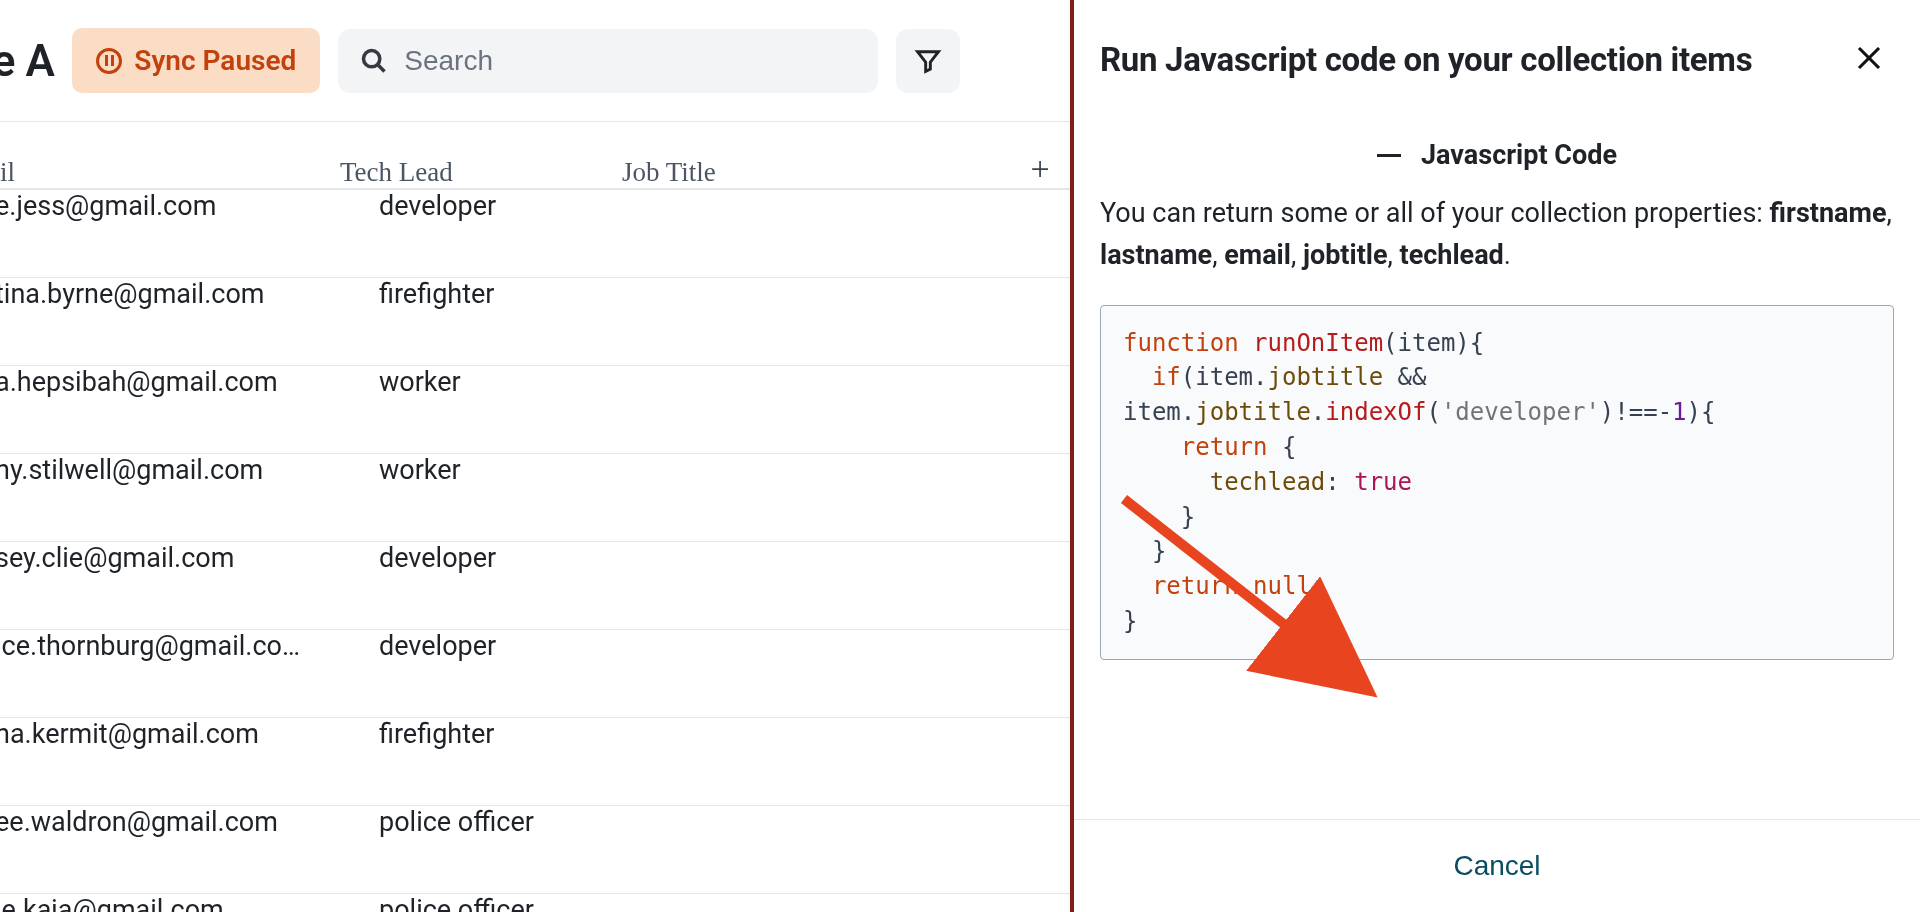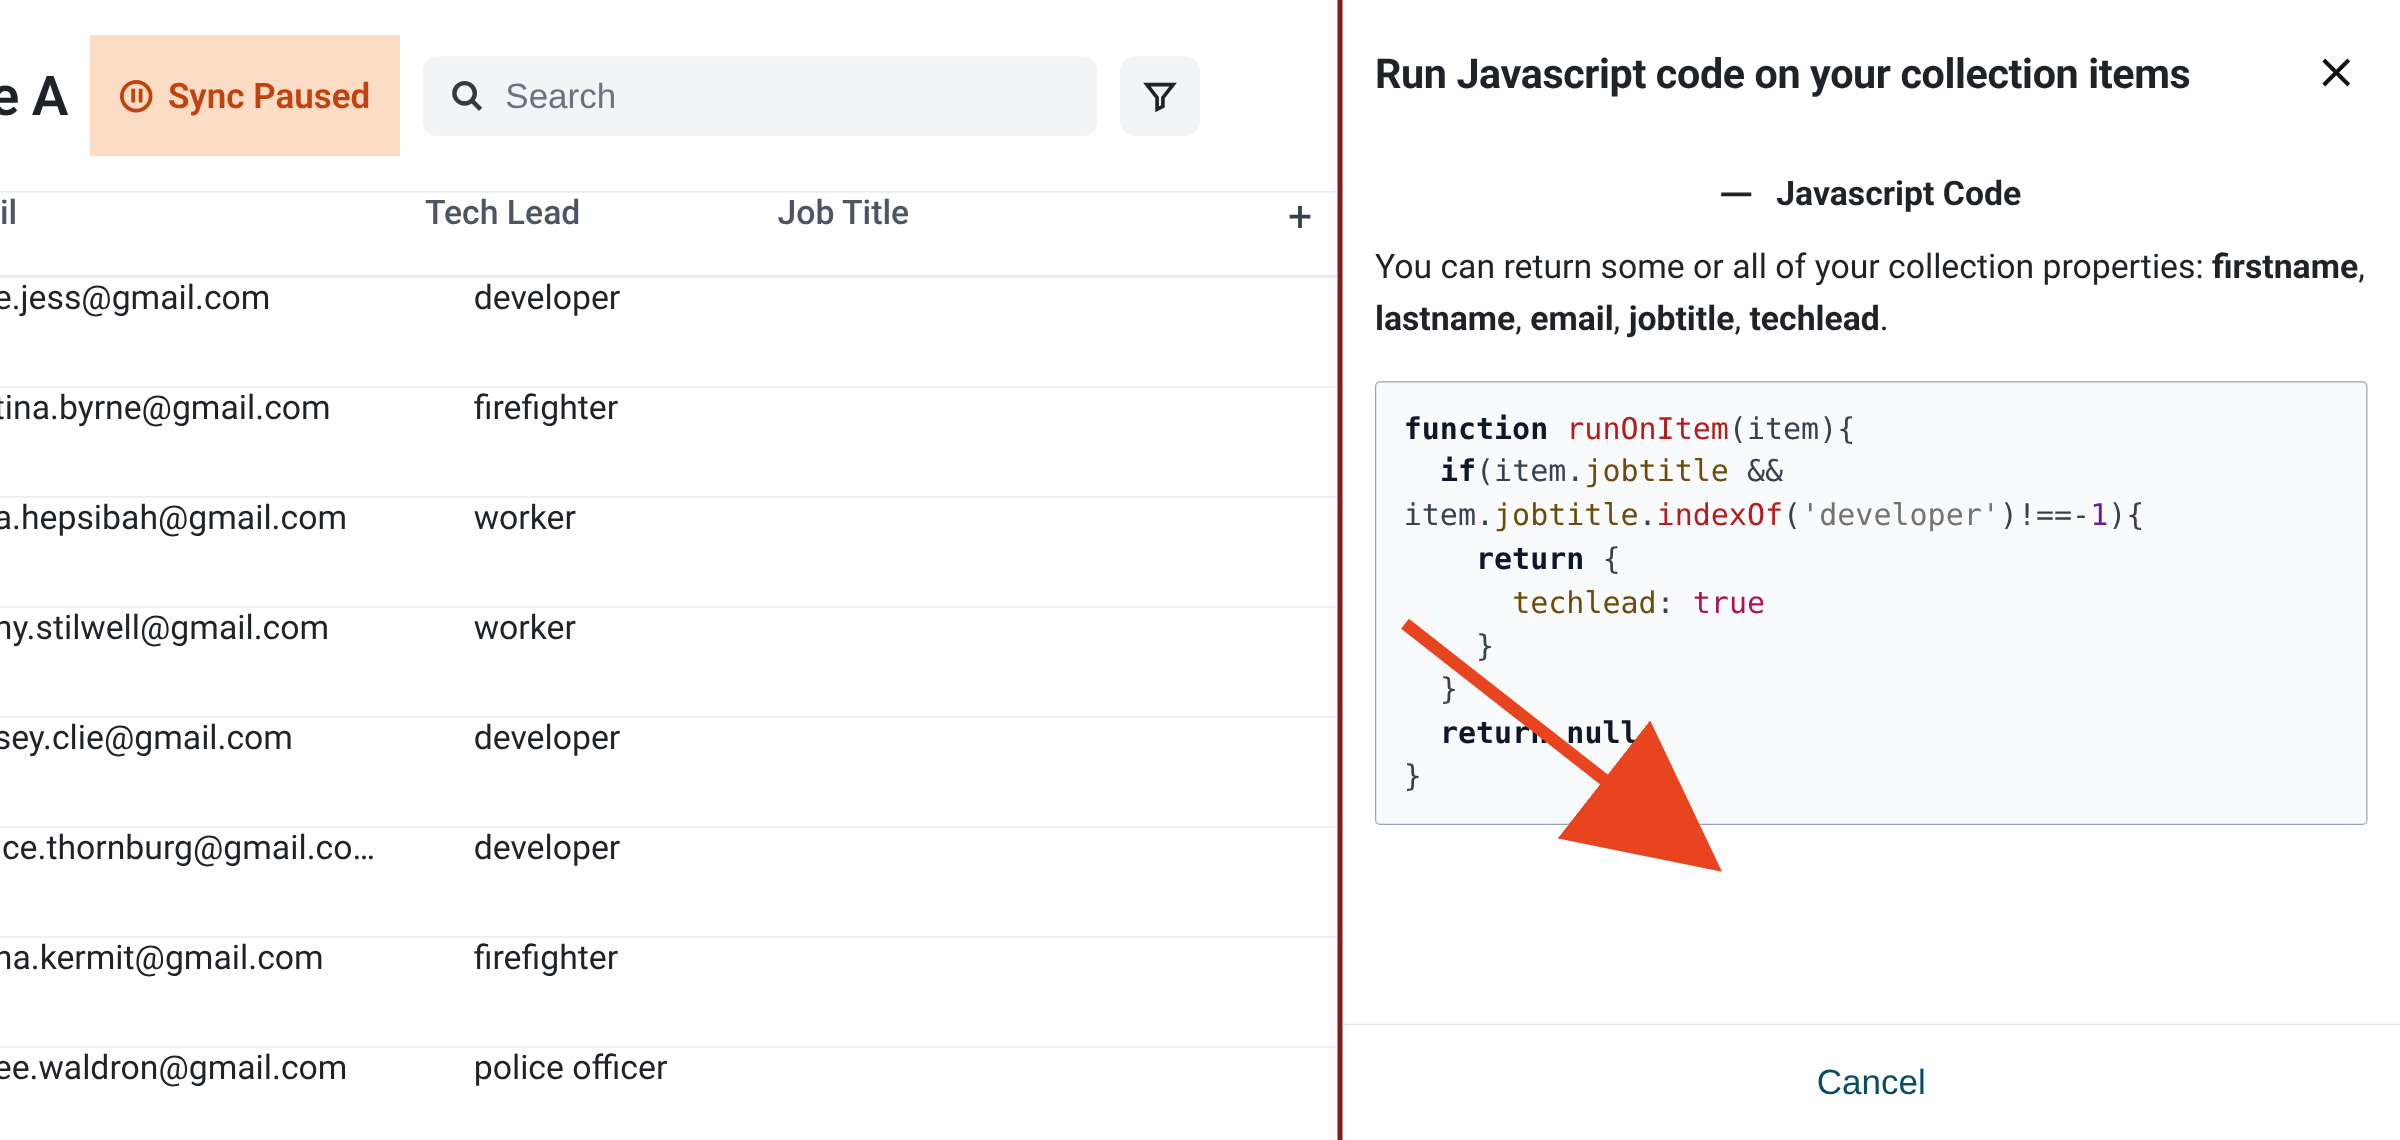--- a/index.html
+++ b/index.html
@@ -1,32 +1,32 @@
 <!DOCTYPE html>
 <html><head>
 <meta charset="utf-8">
 <style>
   * { box-sizing: border-box; margin: 0; padding: 0; }
   html, body { width: 1920px; height: 912px; font-family: -apple-system, BlinkMacSystemFont, "Segoe UI", Roboto, sans-serif; background: #fff; overflow: hidden; }
   .app { display: flex; width: 100%; height: 100%; }
   .main { flex: 1; display: flex; flex-direction: column; }
   .toolbar { display: flex; align-items: center; gap: 18px; padding: 28px 22px 28px 0; }
   .title-frag { font-size: 44px; font-weight: 600; color: #1f2328; letter-spacing: -0.5px; margin-left: -30px; }
-  .sync-badge { display: inline-flex; align-items: center; gap: 12px; background: #fbdcc4; color: #c2410c; border-radius: 0; padding: 32px 24px; font-size: 28px; font-weight: 600; }
+  .sync-badge { display: inline-flex; align-items: center; gap: 12px; background: #fbdcc4; color: #c2410c; border-radius: 10px; padding: 16px 24px; font-size: 28px; font-weight: 600; }
   .sync-badge .pause-icon { width: 26px; height: 26px; border: 3px solid #c2410c; border-radius: 50%; display: flex; align-items: center; justify-content: center; }
   .sync-badge .pause-icon span { display:inline-block; width:3px; height:11px; background:#c2410c; margin:0 1.5px; }
   .search-wrap { flex: 1; display:flex; align-items:center; background:#f3f4f5; border-radius:12px; height:64px; padding:0 22px; gap:16px; max-width: 540px; }
   .search-wrap input { flex:1; border:none; background:transparent; font-size:28px; color:#000000; outline:none; }
   .search-wrap input::placeholder { color:#6b7280; }
   .search-icon-svg { width:28px; height:28px; stroke:#343a40; stroke-width:3; fill:none; }
   .filter-btn { width:64px; height:64px; background:#f3f4f5; border-radius:12px; display:flex; align-items:center; justify-content:center; }
   .filter-btn svg { width:28px; height:28px; stroke:#1f2328; stroke-width:2.5; fill:none; }
 
   .table { flex:1; border-top:1px solid #e5e7eb;}
-  .thead { display:flex; border-bottom:2px solid #e5e7eb; height:68px; align-items:flex-start; }
+  .thead { display:flex; border-bottom:2px solid #e5e7eb; height:68px; align-items:flex-end;font-family:Liberation Serif, serif; }
   .th { font-size:27px; color:#4b5563; font-weight:500; }
   .col-email { width:340px; padding-left:0; }
   .col-job { width:388px; }
   .col-tech { flex:1; }
   .add-col { width:60px; display:flex; justify-content:center; font-size:34px; color:#374151; font-weight:400; }
   .row { display:flex; height:88px; border-bottom:1px solid #e5e7eb;gap:44px; }
   .cell { font-size:27px; color:#1f2328; overflow:hidden; text-overflow:ellipsis; white-space:nowrap; }
   .row .col-email { padding-left:0; margin-left:-5px;}
   .row .col-job { }
   .row .col-tech { color:#374151; }
@@ -35,21 +35,21 @@
   .panel-header { display:flex; align-items:center; justify-content:space-between; padding:40px 36px 20px 26px; }
   .panel-title { font-size:33px; font-weight:700; color:#1f2328; letter-spacing:-0.3px;}
   .close-btn { cursor:pointer; }
   .close-btn svg { width:30px; height:30px; stroke:#111; stroke-width:2.5; }
   .panel-body { flex:1; padding: 40px 26px 0 26px; overflow:auto; position:relative;}
   .section-head { display:flex; align-items:center; gap:20px; font-size:27px; font-weight:700; color:#1f2328; margin-bottom:22px;justify-content:center;}
   .section-head .minus { width:24px; height:3px; background:#1f2328; }
   .desc { font-size:27px; color:#1f2328; line-height:1.55; margin-bottom:28px;}
   .desc b { font-weight:700; }
   .code-box { border:1.5px solid #9aa6b2; background:#f8fafc; border-radius:4px; padding:20px 22px; font-family:ui-monospace,Menlo,Consolas,monospace; font-size:24px; line-height:1.45; white-space:pre; color:#374151; overflow:auto;}
-  .tok-kw { color:#0f172a;font-weight:bold; }
+  .tok-kw { color:#c2410c; }
   .tok-fn { color:#b71c1c; }
   .tok-prop { color:#6d4c0a; }
   .tok-op { color:#374151; }
   .tok-str { color:#737373; }
   .tok-num { color:#6a1b9a; }
   .tok-bool { color:#ad1457; }
   .tok-id { color:#374151; }
   .arrow { position:absolute; left:40px; top:390px; pointer-events:none;}
   .panel-footer { border-top:1px solid #e5e7eb; padding:30px 32px; display:flex; justify-content:flex-end; gap:47px; align-items:center;flex-direction:column;}
   .btn-cancel { font-size:28px; color:#0a4d63; font-weight:500; background:none; border:none; cursor:pointer;}

